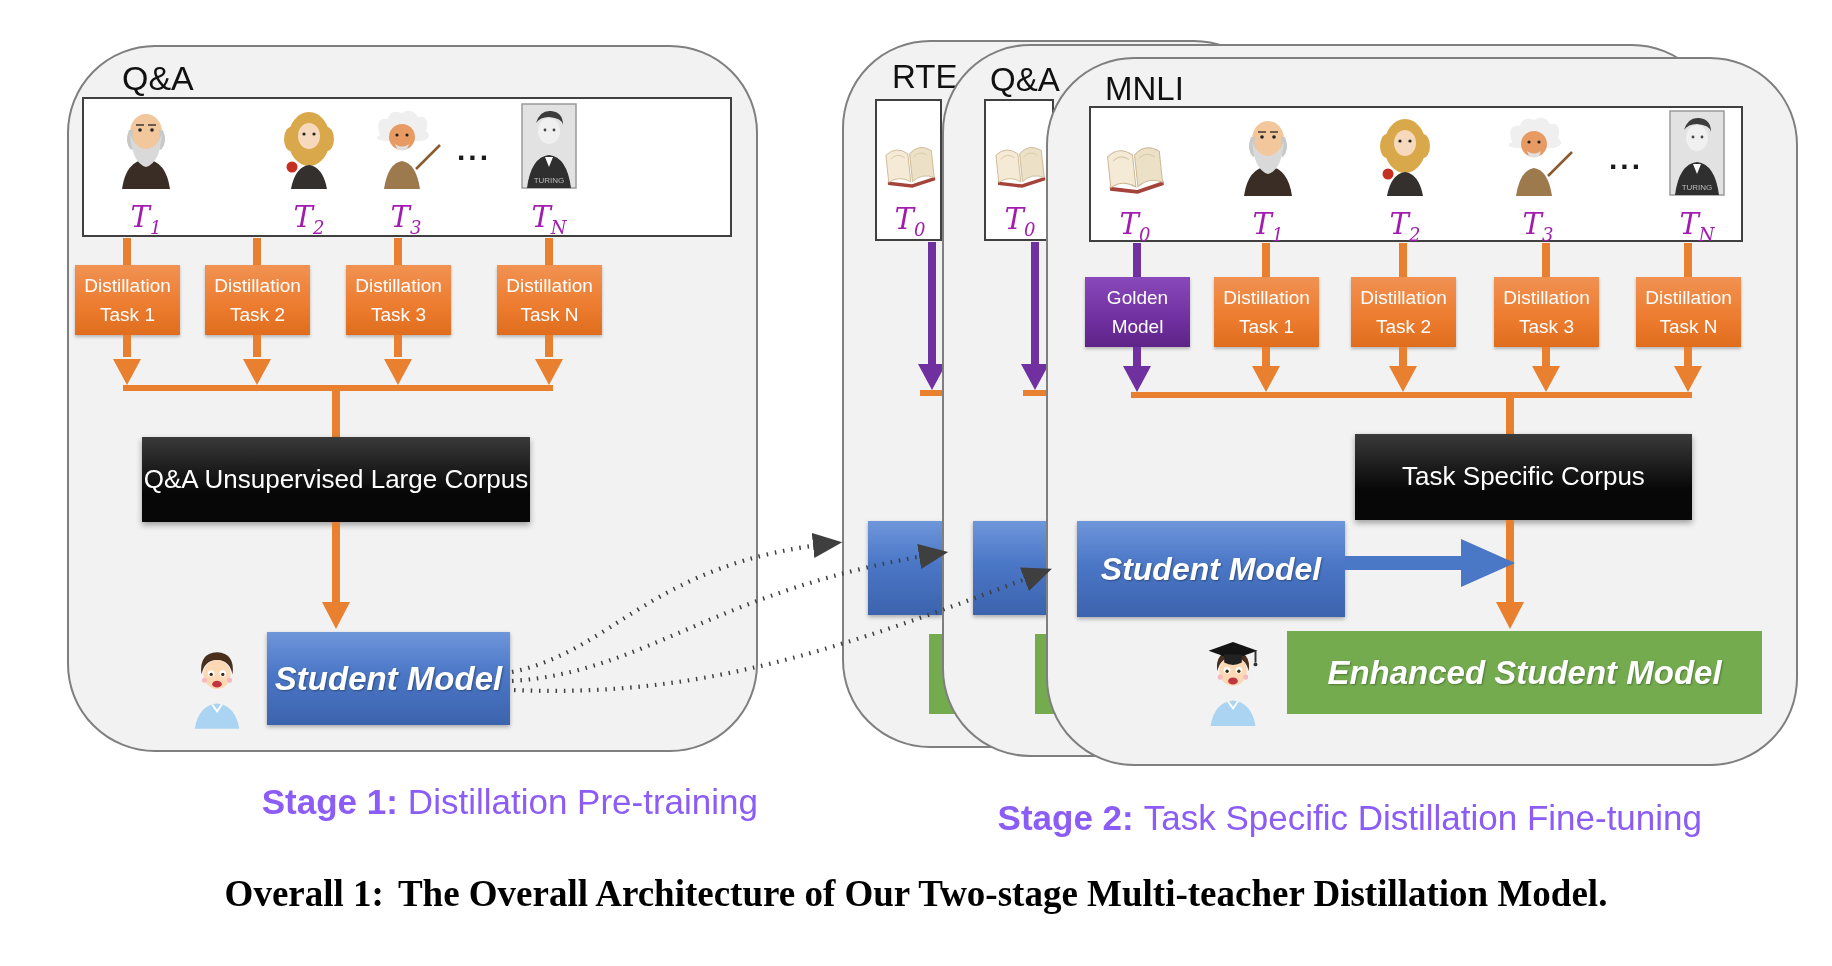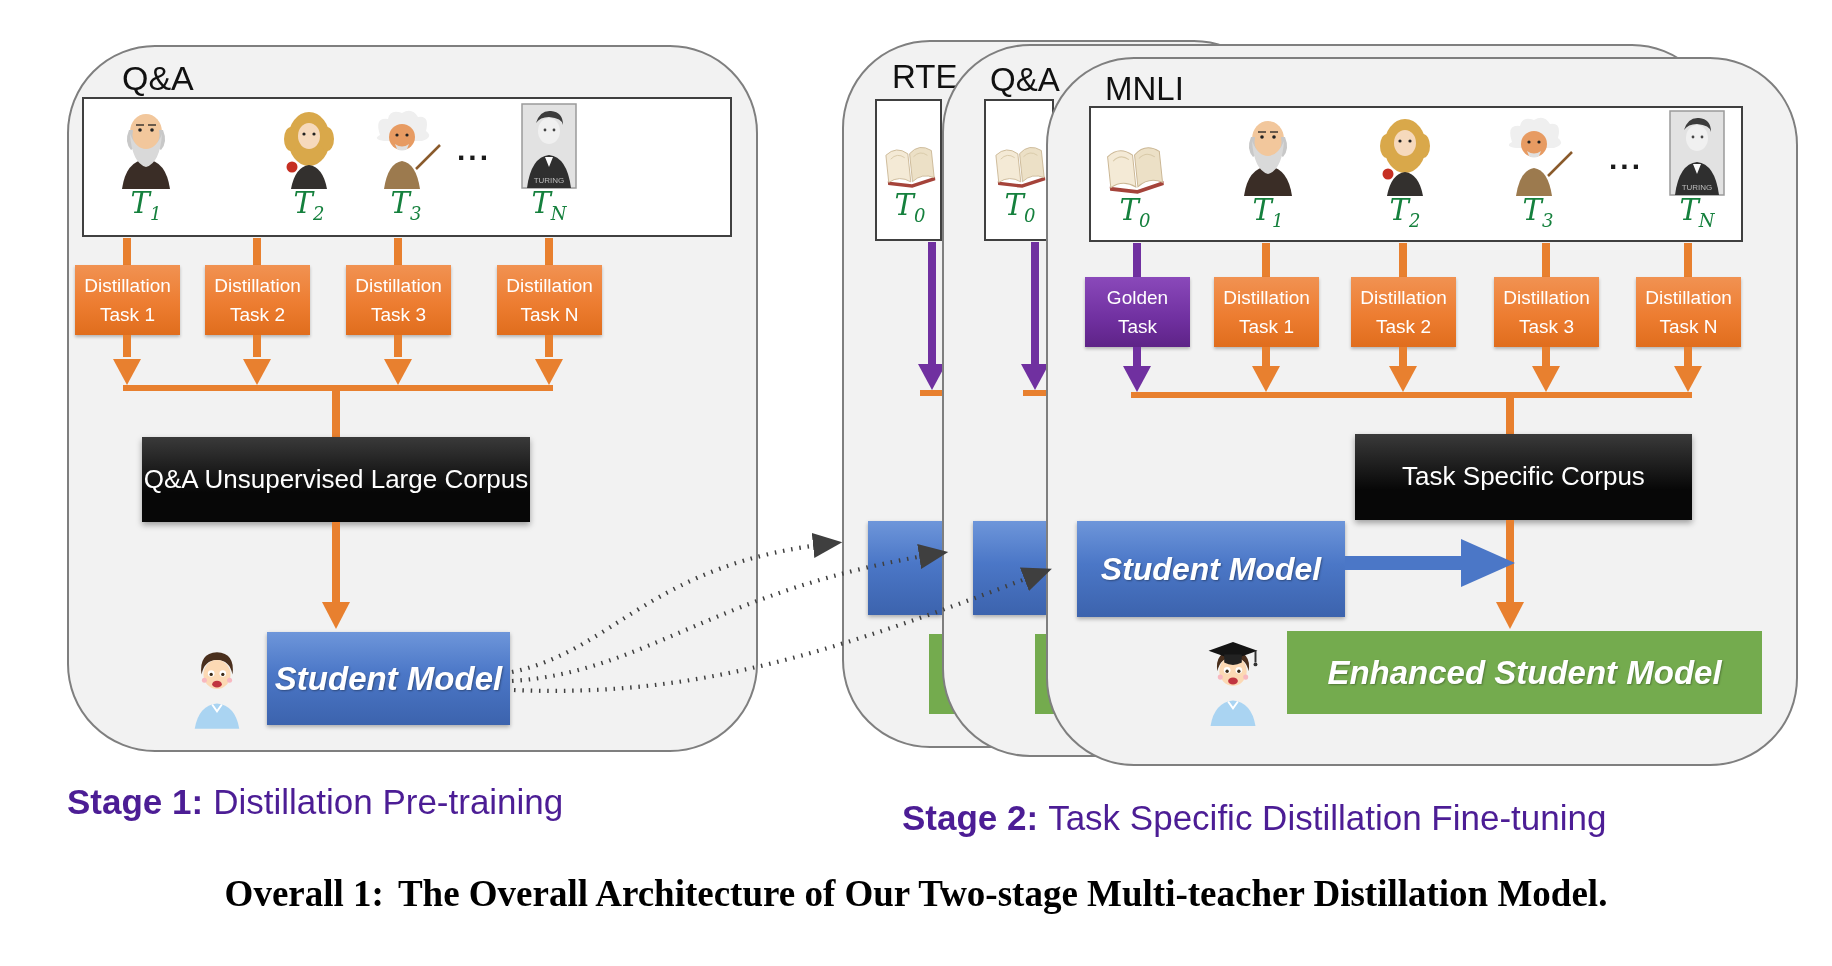--- a/index.html
+++ b/index.html
@@ -6,21 +6,21 @@
   .canvas{position:relative;width:1832px;height:966px;background:#ffffff;
           font-family:"Liberation Sans",sans-serif;overflow:hidden;border-radius:9px;}
   .panel{position:absolute;background:#f2f2f2;border:2.5px solid #7f7f7f;
          border-radius:88px;box-sizing:border-box;}
   .panel-label{position:absolute;font-size:33px;color:#111;}
   .whitebox{position:absolute;background:#ffffff;border:2px solid #404040;box-sizing:border-box;}
   .tfig{position:absolute;display:flex;flex-direction:column;align-items:center;}
   .svgslot{height:86px;display:flex;align-items:flex-end;justify-content:center;}
   .svgslot-sm{height:72px;display:flex;align-items:flex-end;justify-content:center;}
   .tlabel{font-family:"DejaVu Serif","Liberation Serif",serif;font-style:italic;
-          font-size:29px;color:#15803d;line-height:1;margin-top:0;}
+          font-size:29px;color:#a21caf;line-height:1;margin-top:14px;}
   .tlabel sub{font-size:18px;vertical-align:-7px;}
   .dots{position:absolute;font-size:30px;font-weight:bold;color:#1a1a1a;letter-spacing:3px;}
   .stub{position:absolute;width:8px;}
   .orange-fill{background:#e8802f;}
   .purple-fill{background:#7030a0;}
   .obox{position:absolute;width:105px;height:70px;color:#fff;font-size:19px;line-height:1.55;
         text-align:center;display:flex;flex-direction:column;justify-content:center;
         background:linear-gradient(180deg,#f19252 0%,#ed7d31 55%,#e06d1d 100%);
         box-shadow:0 2px 3px rgba(0,0,0,.25);}
   .pbox{background:linear-gradient(180deg,#8a49ba 0%,#7030a0 60%,#5e2387 100%);}
@@ -34,21 +34,21 @@
           box-shadow:0 3px 6px rgba(0,0,0,.35);}
   .corpus .l1{font-size:26px;line-height:1.35;}
   .corpus .l2{font-size:21px;line-height:1.2;}
   .bluebox{position:absolute;background:linear-gradient(180deg,#6e96da 0%,#4b77c7 45%,#3c63ad 100%);
            color:#fff;font-weight:bold;font-style:italic;display:flex;align-items:center;
            justify-content:center;box-shadow:0 2px 4px rgba(0,0,0,.3);
            text-shadow:1px 1px 2px rgba(0,0,0,.35);}
   .greenbox{position:absolute;background:#74ab4e;color:#fff;font-weight:bold;font-style:italic;
             display:flex;align-items:center;justify-content:center;
             text-shadow:1px 1px 2px rgba(0,0,0,.3);}
-  .stageline{position:absolute;font-size:35px;color:#4c1d95;text-align:left;}
+  .stageline{position:absolute;font-size:35px;color:#8b5cf6;text-align:right;}
   .stageline .rest{margin-left:10px;font-weight:normal;}
   .caption{position:absolute;left:0;top:872px;width:100%;text-align:center;
            font-family:"Liberation Serif","DejaVu Serif",serif;font-weight:bold;
            font-size:37px;color:#000;}
   .caption .cap-text{margin-left:14px;}
   .overlay{position:absolute;left:0;top:0;pointer-events:none;z-index:40;}
   .z1{z-index:1}.z2{z-index:2}.z3{z-index:3}.z4{z-index:4}.z5{z-index:5}
   .turing-text{font-family:"Liberation Sans",sans-serif;}
 </style>
 </head>
@@ -314,21 +314,21 @@
     </div>
 
     <div class="stub purple-fill" style="left:85px;top:184px;height:34px;"></div>
     <div class="stub orange-fill" style="left:214px;top:184px;height:34px;"></div>
     <div class="stub orange-fill" style="left:351px;top:184px;height:34px;"></div>
     <div class="stub orange-fill" style="left:494px;top:184px;height:34px;"></div>
     <div class="stub orange-fill" style="left:636px;top:184px;height:34px;"></div>
 
     <div class="obox pbox" style="left:37px;top:218px;">
       <div>Golden</div>
-        <div>Task</div>
+        <div>Model</div>
     </div>
     <div class="obox" style="left:166px;top:218px;">
       <div>Distillation</div>
         <div>Task 1</div>
     </div>
     <div class="obox" style="left:303px;top:218px;">
       <div>Distillation</div>
         <div>Task 2</div>
     </div>
     <div class="obox" style="left:446px;top:218px;">

